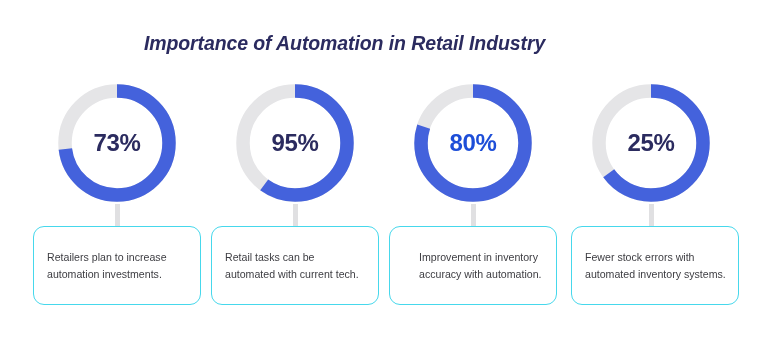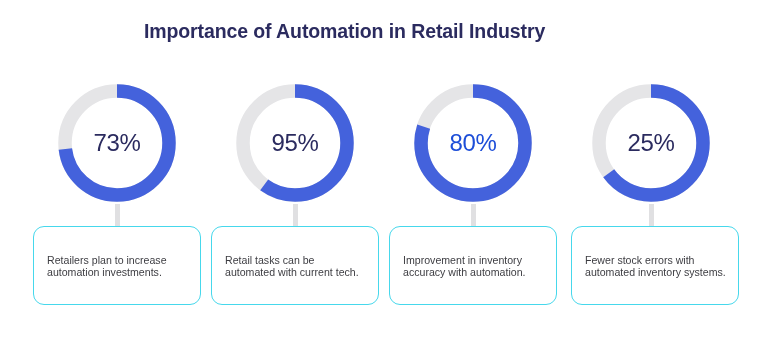--- a/index.html
+++ b/index.html
@@ -15,29 +15,30 @@
   #infographic {
     position: relative;
     width: 768px;
     height: 345px;
     background: #ffffff;
   }
 
   
   #chart-title {
     position: absolute;
-    top: 20px;
+    top: 32px;
     left: 0;
     width: 689px;
     text-align: center;
     font-size: 19.5px;
     font-weight: bold;
     color: #2b2b5f;
     letter-spacing: -0.1px;
     white-space: nowrap;
+    font-style: italic;
   }
 
   
   #cards-row {
     position: absolute;
     top: 82px;
     left: 30px;
     width: 708px;
     height: 230px;
     display: flex;
@@ -73,21 +74,21 @@
   .donut-track { fill: none; stroke: #e5e5e7; stroke-width: 13.5; }
   .donut-value { fill: none; stroke: #4462dc; stroke-width: 13.5; }
 
   .donut-label {
     position: absolute;
     inset: 0;
     display: flex;
     align-items: center;
     justify-content: center;
     font-size: 24px;
-    font-weight: normal;
+    font-weight: bold;
     color: #2b2b5f;
     letter-spacing: -0.3px;
   }
 
   
   .connector-stem {
     width: 5px;
     height: 22px;
     background: #e0e0e2;
     flex: 0 0 auto;
@@ -102,21 +103,21 @@
     border-radius: 11px;
     background: #ffffff;
     padding: 11px 11px 10px 13px;
     display: flex;
     align-items: center;
     flex: 0 0 auto;
   }
 
   .caption-text {
     font-size: 10.6px;
-    line-height: 12px;
+    line-height: 17px;
     color: #3d3d42;
     font-family: "Liberation Sans", sans-serif;
   }
 </style>
 </head>
 <body style="background: rgb(255, 255, 255);">
 
 <div id="infographic" style="background: rgb(255, 255, 255);">
 
   <div id="chart-title" style="color: rgb(43, 43, 95);">Importance of Automation in Retail Industry</div>
@@ -154,21 +155,21 @@
     <div class="stat-card">
       <div class="donut-wrap">
         <svg class="donut-svg" viewBox="0 0 122 122">
           <circle class="donut-track" cx="61" cy="61" r="52" style="stroke: rgb(229, 229, 231);"></circle>
           <circle class="donut-value" cx="61" cy="61" r="52" stroke-linecap="butt" stroke-dasharray="261.3805087786708 326.7256359733385" style="stroke: rgb(68, 98, 220);"></circle>
         </svg>
         <div class="donut-label" style="color: #1d4ed8;">80%</div>
       </div>
       <div class="connector-stem" style="background: rgb(224, 224, 226);"></div>
       <div class="caption-box" style="border-color: rgb(70, 216, 236);">
-        <div class="caption-text" style="color: rgb(61, 61, 66);">Improvement in inventory accuracy with automation.</div>
+        <div class="caption-text" style="color: rgb(61, 61, 66); margin-left: 16px;">Improvement in inventory accuracy with automation.</div>
       </div>
     </div>
 
     <div class="stat-card">
       <div class="donut-wrap">
         <svg class="donut-svg" viewBox="0 0 122 122">
           <circle class="donut-track" cx="61" cy="61" r="52" style="stroke: rgb(229, 229, 231);"></circle>
           <circle class="donut-value" cx="61" cy="61" r="52" stroke-linecap="butt" stroke-dasharray="212.37166338267005 326.7256359733385" style="stroke: rgb(68, 98, 220);"></circle>
         </svg>
         <div class="donut-label" style="color: rgb(43, 43, 95);">25%</div>

